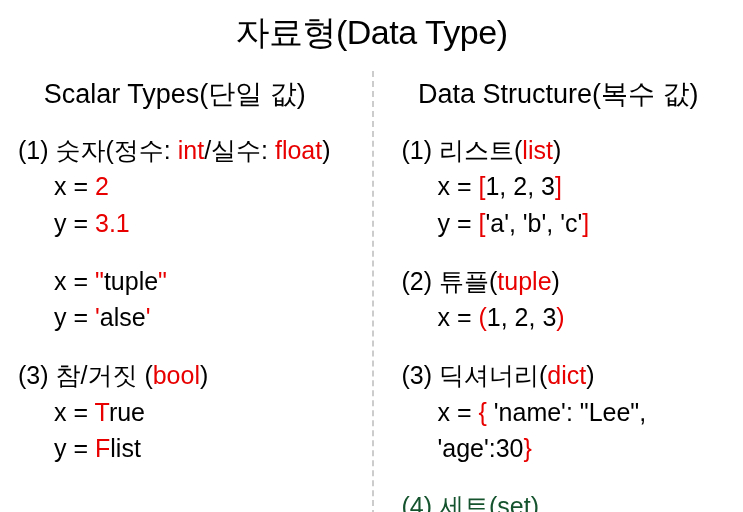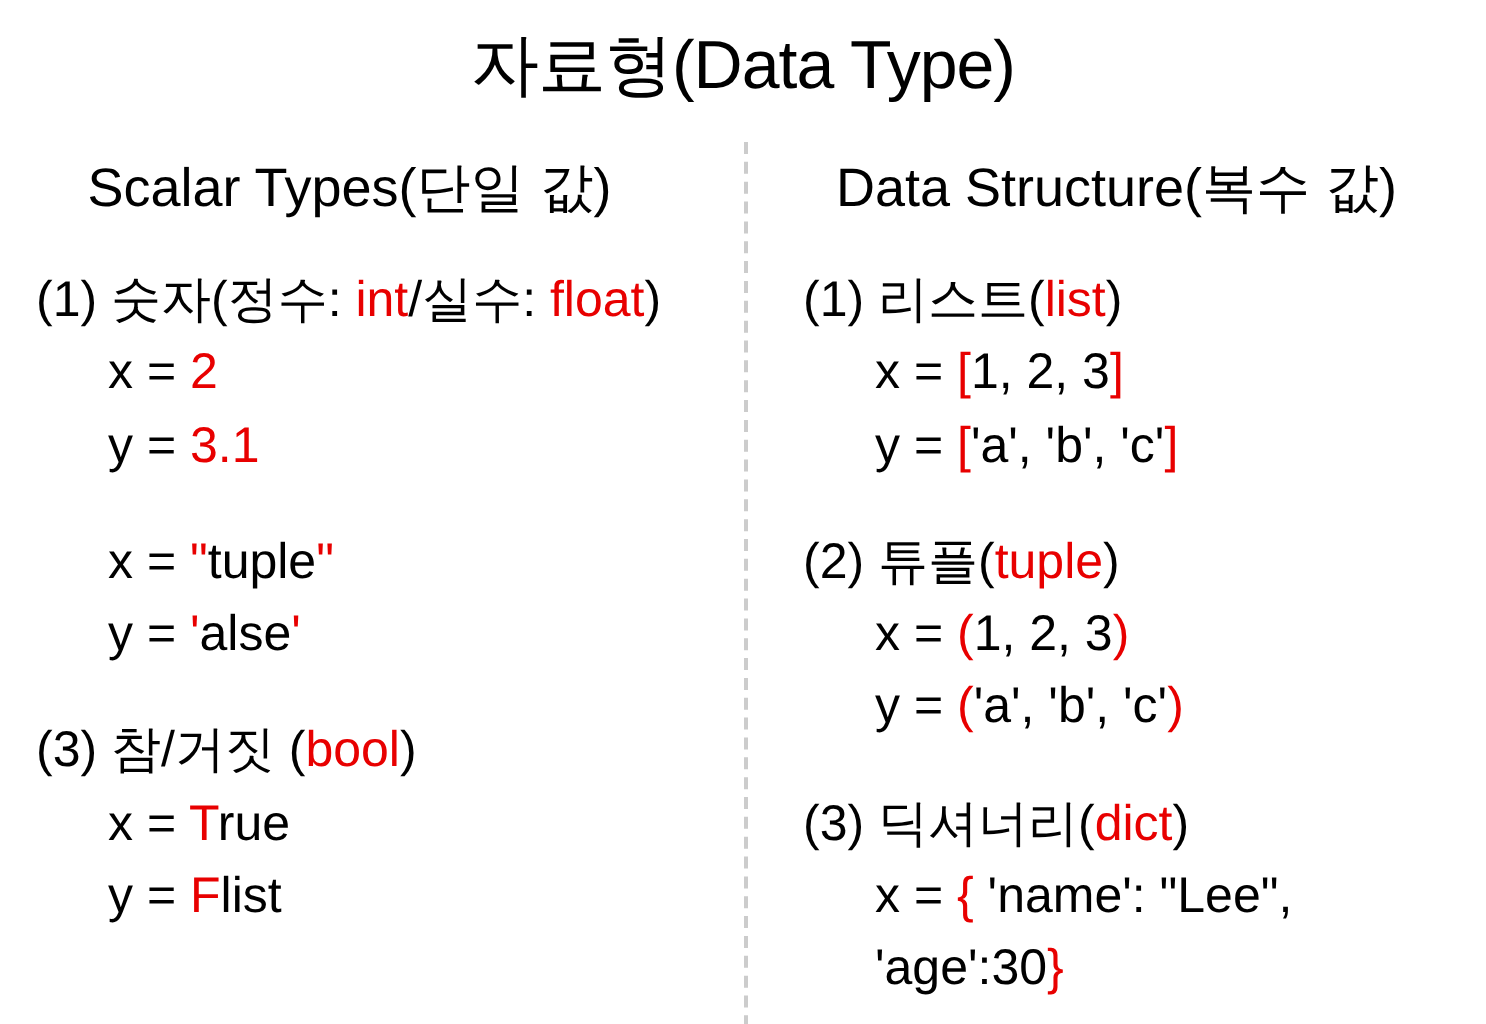--- a/index.html
+++ b/index.html
@@ -122,21 +122,20 @@
         <span class="line"><span>y = </span><span class="red">[</span><span>'a', 'b', 'c'</span><span class="red">]</span></span>
       </div>
     </div>
 
     <div class="section">
       <div class="section-head">
         <span>(2) </span><span>튜플(</span><span class="red">tuple</span><span>)</span>
       </div>
       <div class="section-body">
         <span class="line"><span>x = </span><span class="red">(</span><span>1, 2, 3</span><span class="red">)</span></span>
-        <span class="line"><span>y = </span><span class="red">(</span><span>'a', 'b', 'c'</span><span class="red">)</span></span>
       </div>
     </div>
 
     <div class="section">
       <div class="section-head">
         <span>(3) </span><span>딕셔너리(</span><span class="red">dict</span><span>)</span>
       </div>
       <div class="section-body">
         <span class="line"><span>x = </span><span class="red">{</span><span> 'name': "Lee", 'age':30</span><span class="red">}</span></span>
       </div>

